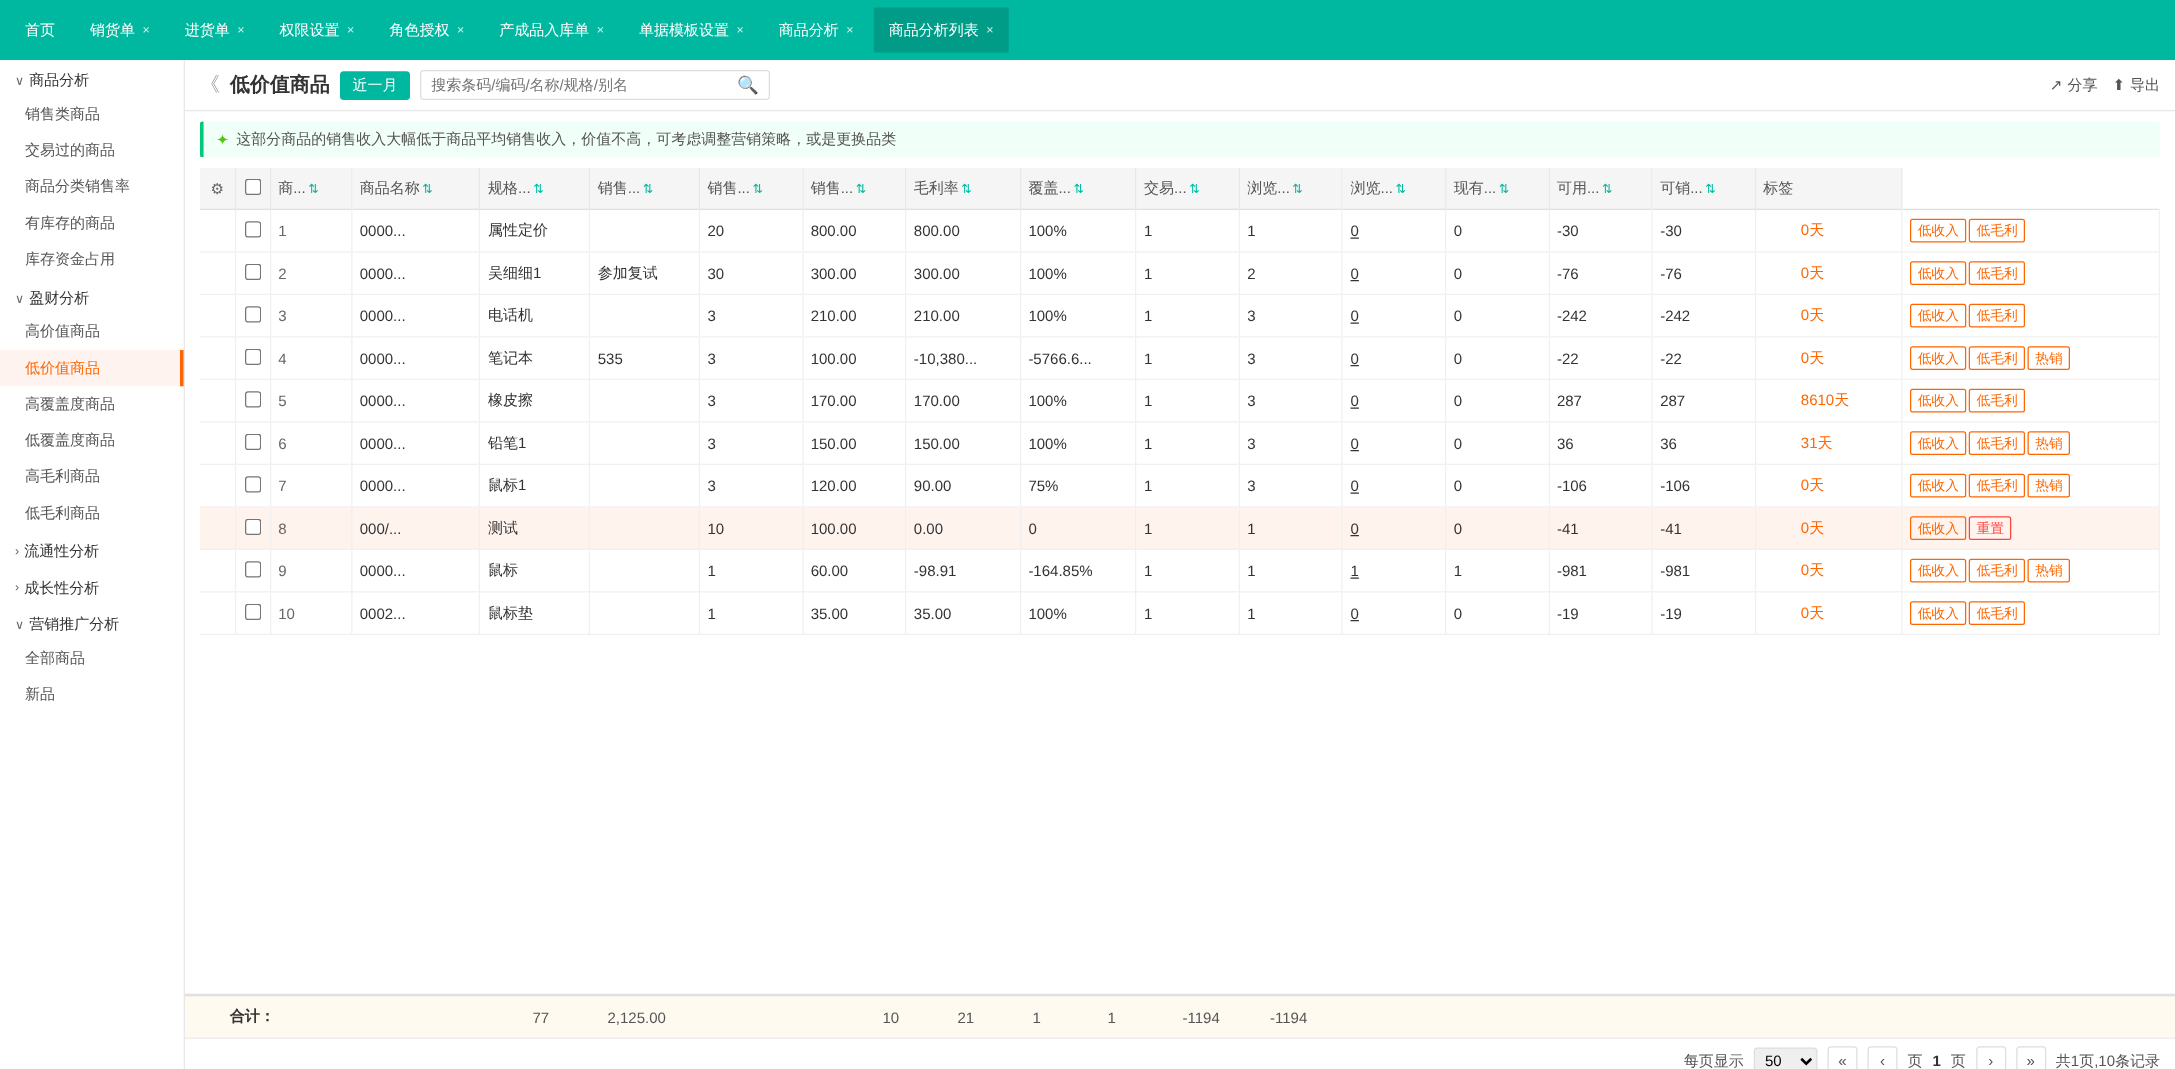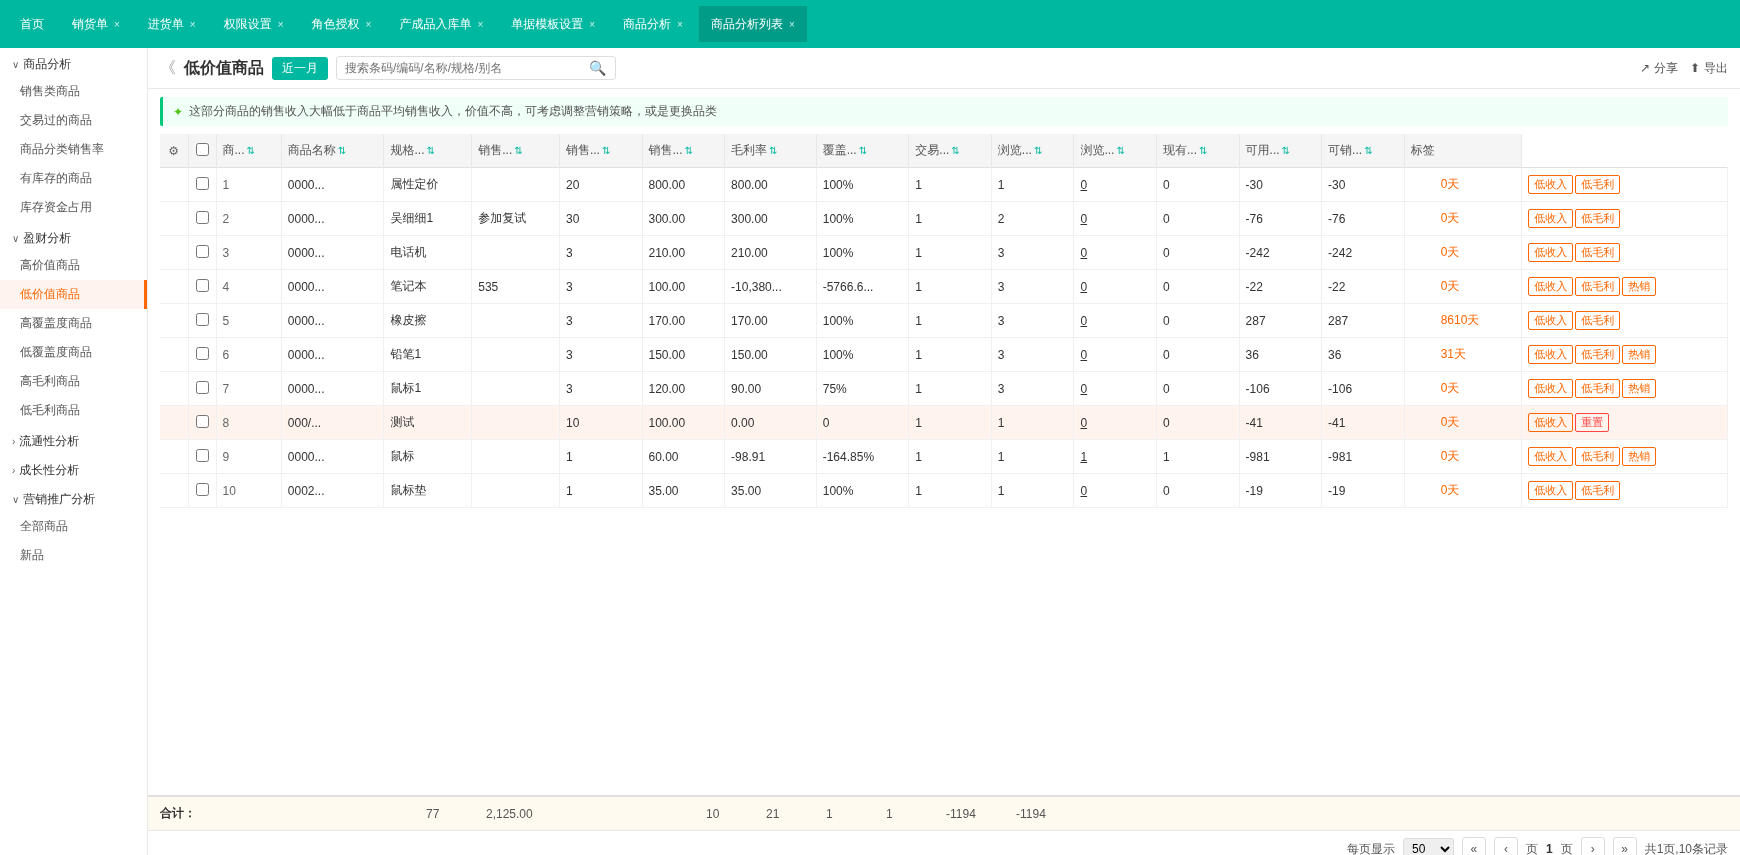--- a/index.html
+++ b/index.html
@@ -199,20 +199,21 @@
       padding: 8px 12px;
       display: flex;
       align-items: center;
       gap: 0;
       font-size: 12px;
       color: #333;
     }
     .footer-label {
       font-weight: bold;
       min-width: 60px;
+      text-align: right;
     }
     .footer-cells {
       display: flex;
       flex: 1;
       gap: 0;
       align-items: flex-end;
     }
     .footer-cell {
       padding: 0 6px;
       min-width: 60px;

